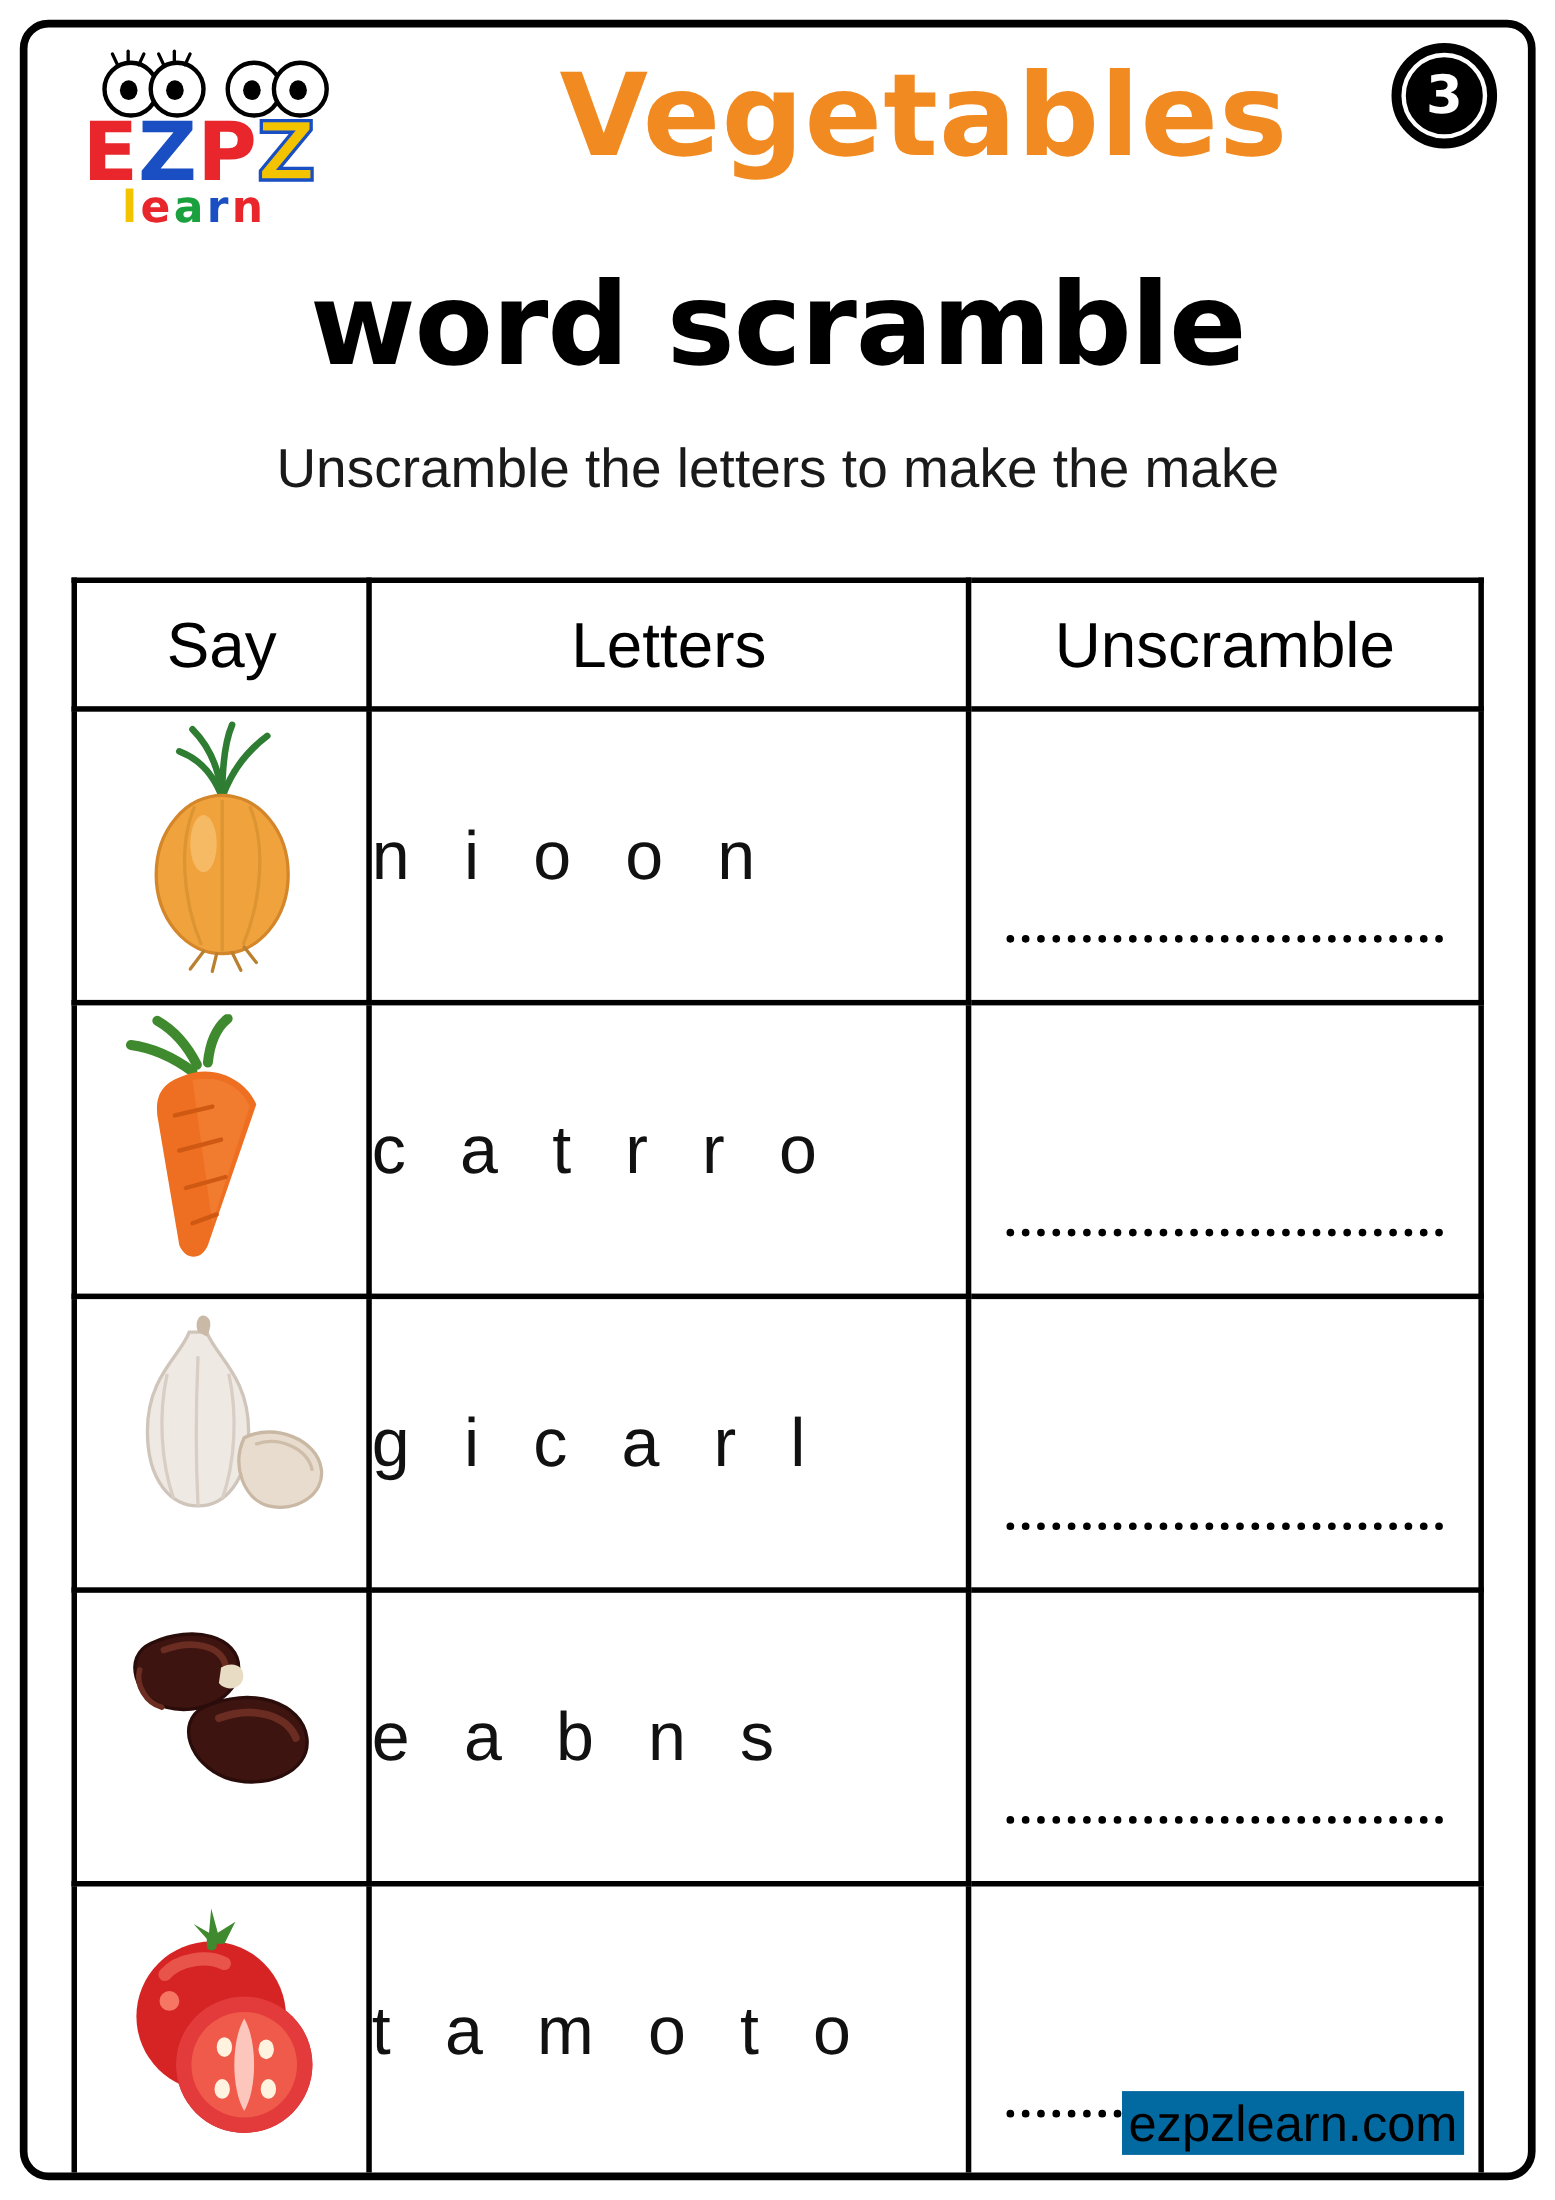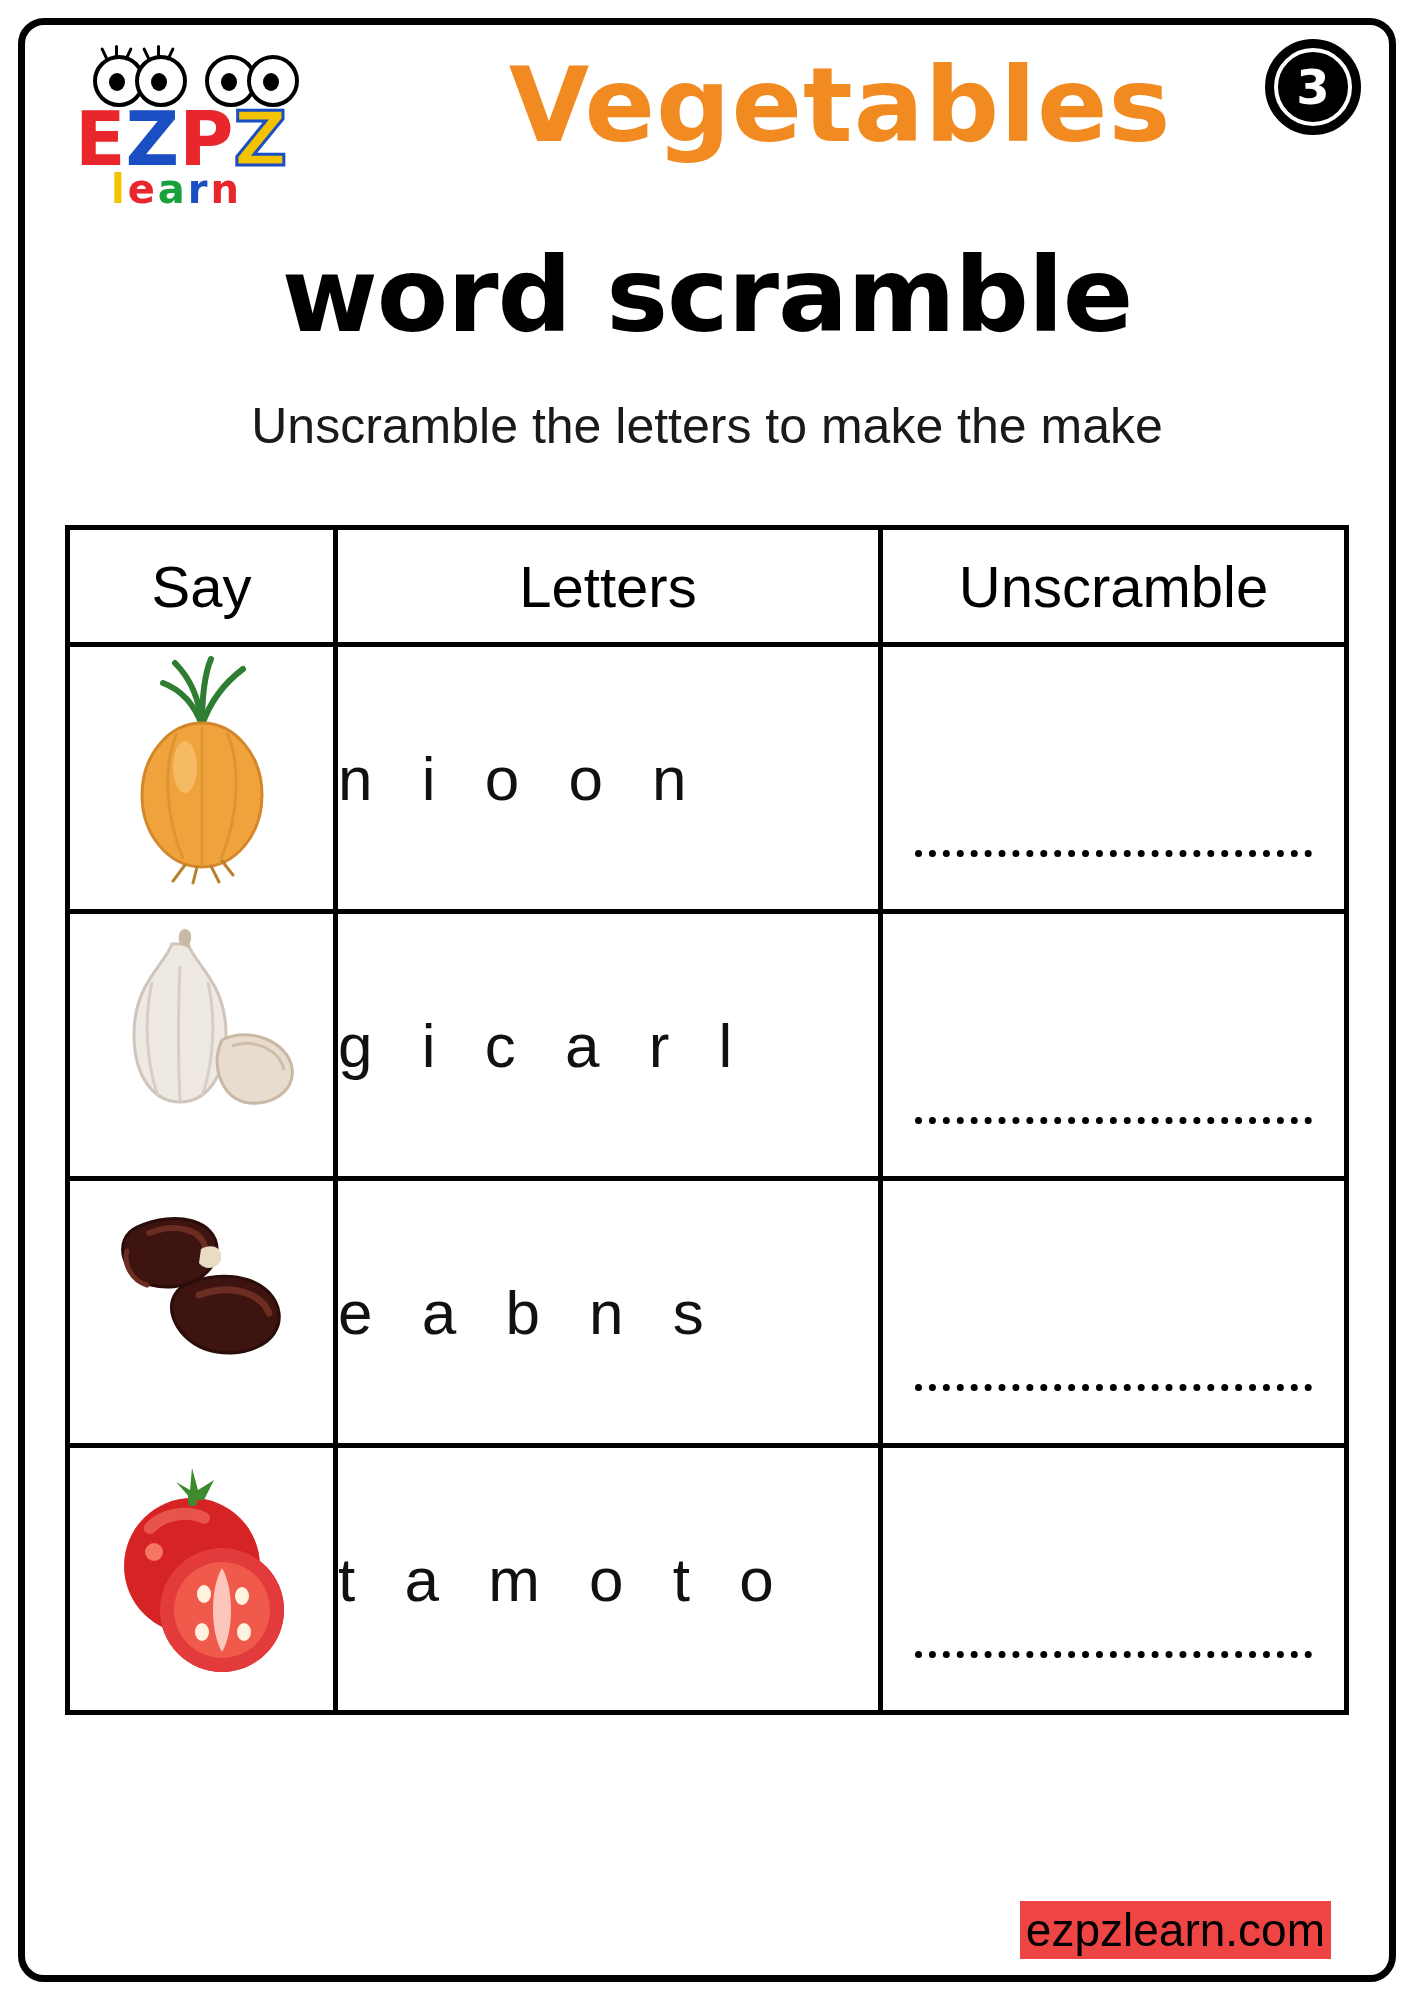--- a/index.html
+++ b/index.html
@@ -250,21 +250,21 @@
 
   svg.veg { display: block; margin: 0 auto; }
 
   .footer-url {
     position: absolute;
     right: 18px;
     bottom: -8px;
     font-family: "Liberation Sans", sans-serif;
     font-size: 46px;
     color: #000;
-    background: #ef4444;
+    background: #0369a1;
     padding: 2px 6px;
   }
 </style>
 </head>
 <body>
 
 <div class="page">
   <div class="frame">
 
     <div class="header">
@@ -357,20 +357,45 @@
                   </g>
                 </svg>
               </div>
             </td>
             <td class="letters-cell">n i o o n</td>
             <td>
               <span class="answer-line"></span>
             </td>
           </tr>
 
+          <tr>
+            <td>
+              <div class="pic">
+                <svg class="veg" width="210" height="235" viewBox="0 0 210 235">
+                  <g stroke="#3f8a2e" stroke-width="9" fill="none" stroke-linecap="round">
+                    <path d="M78 52 C56 36 38 30 22 28"></path>
+                    <path d="M82 46 C72 26 60 14 46 6"></path>
+                    <path d="M92 44 C94 24 100 12 110 4"></path>
+                  </g>
+                  <path d="M70 56 C100 44 128 62 136 82 L92 210 C86 224 72 224 66 210 L46 92 C44 72 52 62 70 56 Z" fill="#ee6f21"></path>
+                  <path d="M78 60 C104 54 124 68 130 84 L96 190 L78 60 Z" fill="#f4873c" opacity="0.55"></path>
+                  <g stroke="#cf5913" stroke-width="4" fill="none" stroke-linecap="round">
+                    <path d="M62 92 L96 84"></path>
+                    <path d="M66 124 L104 114"></path>
+                    <path d="M72 158 L108 148"></path>
+                    <path d="M78 190 L100 182"></path>
+                  </g>
+                </svg>
+              </div>
+            </td>
+            <td class="letters-cell">c a t r r o</td>
+            <td>
+              <span class="answer-line"></span>
+            </td>
+          </tr>
 
           <tr>
             <td>
               <div class="pic">
                 <svg class="veg" width="220" height="200" viewBox="0 0 220 200">
                   <path d="M80 22 C72 44 42 62 42 112 C42 158 64 180 88 180 C112 180 134 158 134 112 C134 62 104 44 96 22 Z" fill="#efe9e3" stroke="#cfc5bb" stroke-width="3"></path>
                   <g stroke="#d8cec5" stroke-width="3" fill="none">
                     <path d="M60 60 C52 96 54 140 66 174"></path>
                     <path d="M88 44 C86 90 86 140 88 180"></path>
                     <path d="M116 60 C124 96 122 140 110 174"></path>

